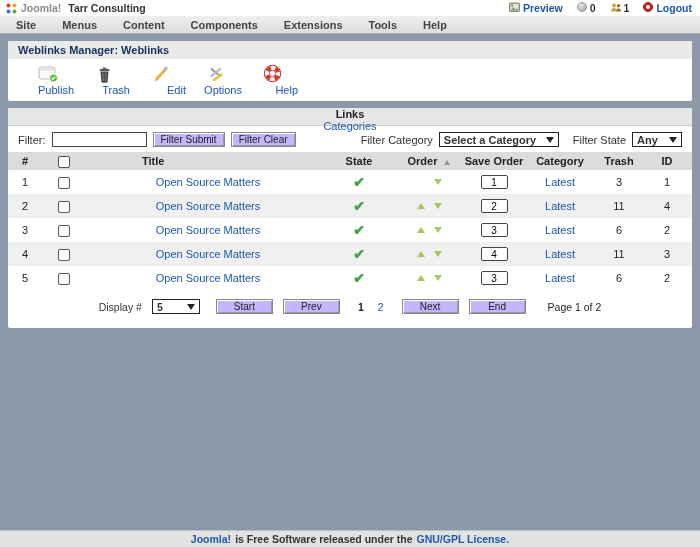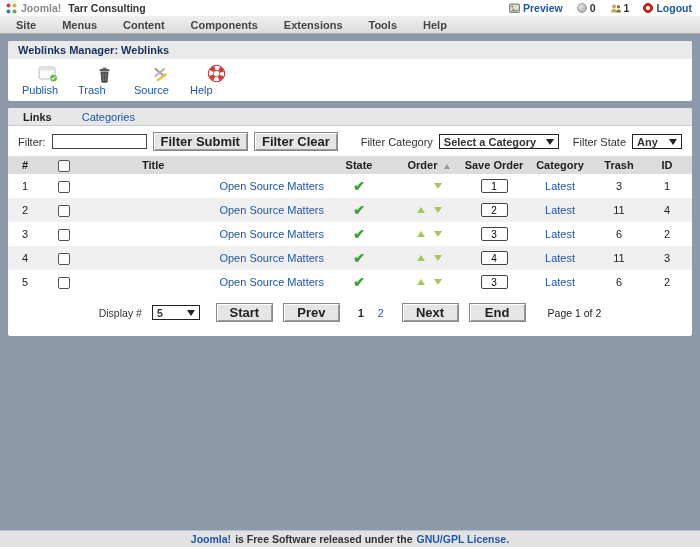--- a/index.html
+++ b/index.html
@@ -11,76 +11,76 @@
     background:#8c99a8;
   }
   
   .topbar { height:16px; background:#fff; display:flex; align-items:center;
             justify-content:space-between; padding:0 8px 0 6px; font-size:10.5px; flex:0 0 auto; }
   .topbar-left { display:flex; align-items:center; gap:4px; }
   .logo-mark { width:11px; height:11px; display:inline-block; }
   .logo-word { color:#8a8a8a; font-weight:bold; }
   .site-name { color:#333; font-weight:bold; margin-left:3px; }
   .topbar-right { display:flex; align-items:center; gap:6px; }
-  .tb-group { display:flex; align-items:center; gap:3px; margin-left:8px; }
+  .tb-group { display:flex; align-items:flex-start; gap:3px; margin-left:8px; }
   .tb-link { color:#1B57B1; text-decoration:none; font-weight:bold; }
   .tb-count { color:#333; font-weight:bold; }
   .ico-11 { width:11px; height:11px; display:inline-block; }
   .orb { width:10px; height:10px; border-radius:50%;
          background:radial-gradient(circle at 35% 30%, #e8e8e8, #b2b2b2 70%); border:1px solid #999; }
   .logout-orb { width:10px; height:10px; border-radius:50%; background:#cf2a1b; border:1px solid #911;
                 display:flex; align-items:center; justify-content:center; }
   .logout-orb::after { content:""; width:4px; height:4px; border-radius:50%; background:#fff; }
   
   .menubar { height:18px; background:linear-gradient(#efefef,#dcdcdc); border-bottom:1px solid #a8a8a8;
              display:flex; align-items:center; flex:0 0 auto; }
   .menu-item { padding:0 13px; color:#444; font-weight:bold; cursor:default; }
   .menu-item:first-child { margin-left:3px; }
   
   .main { flex:1 1 auto; background:#8c99a8; padding:7px 8px 0 8px; position:relative; }
   .panel { background:#fff; border-radius:2px; }
   
   .cpanel-header { background:#eaeaea; height:18px; line-height:18px; padding:0 10px;
                    font-weight:bold; color:#16315f; border-radius:2px 2px 0 0; }
   .toolbar { display:flex; padding:4px 0 5px 12px; }
-  .tool-btn { min-width:56px; text-align:left; cursor:pointer; padding:0 2px; }
+  .tool-btn { min-width:56px; text-align:right; cursor:pointer; padding:0 2px; }
   .tool-icon { height:20px; display:flex; align-items:flex-end; justify-content:center; }
   .tool-label { color:#1B57B1; margin-top:1px; }
   
   .panel2 { margin-top:7px; }
   .tabstrip { background:#e7e7e7; height:18px; display:flex; align-items:center;
-              border-bottom:1px solid #c6ccd2; border-radius:2px 2px 0 0; }
+              border-bottom:1px solid #c6ccd2; border-radius:2px 2px 0 0;flex-direction:column; }
   .tab { padding:0 15px; cursor:pointer; }
   .tab.active { color:#222; font-weight:bold; }
   .tab.inactive { color:#1B57B1; }
   .filter-row { display:flex; align-items:center; justify-content:space-between; padding:6px 10px 5px 10px; }
   .filter-left, .filter-right { display:flex; align-items:center; gap:6px; }
   .filter-input { width:95px; height:15px; border:1px solid #444; background:#fff; font-size:11px; padding:0 2px; }
-  .btn { background:#e5e5e5; border:1px solid #888;
+  .btn { background:#c4b5fd; border:1px solid #888;
          box-shadow:inset 1px 1px 0 #fff, inset -1px -1px 0 #9a9a9a;
-         font-size:13px; color:#222; padding:1px 7px; cursor:pointer;
-         font-family:"Liberation Sans", sans-serif;font-weight:bold; }
+         font-size:10px; color:#222; padding:1px 7px; cursor:pointer;
+         font-family:"Liberation Sans", sans-serif; }
   .selectbox { background:#fff; border:1px solid #222; height:15px; display:inline-flex;
                align-items:center; justify-content:space-between; padding:0 4px; cursor:pointer;font-weight:bold; }
   .selectbox .caret { width:0; height:0; border-left:4px solid transparent; border-right:4px solid transparent;
                       border-top:6px solid #222; margin-left:6px; }
   .sel-cat { width:120px; }
   .sel-state { width:50px; }
   .sel-display { width:48px; }
   
   table { width:100%; border-collapse:collapse; font-size:11px; }
   thead tr { background:#dcdcdc; height:18px; }
   th { font-weight:bold; color:#222; text-align:center; cursor:pointer; }
   th.h-num { text-align:left; padding-left:14px; cursor:default; }
   th.h-title { text-align:left; padding-left:58px; }
   tbody tr { height:24px; }
   tbody tr:nth-child(even) { background:#f0f0f0; }
   td { text-align:center; color:#222; }
   td.c-num { text-align:left; padding-left:14px; }
-  td.c-title { text-align:right; padding-left:8px; }
+  td.c-title { text-align:center; padding-left:8px; }
   .link { color:#1B57B1; text-decoration:none; cursor:pointer; }
   .checkbox { width:12px; height:12px; background:#fff; border:1px solid #555; border-radius:2px;
               display:inline-block; vertical-align:middle; cursor:pointer; }
   .check { color:#3fa33f; font-size:14px; font-weight:bold; cursor:pointer; }
   .order-cell { display:flex; align-items:center; justify-content:center; gap:9px; }
   .arr { width:0; height:0; border-left:4px solid transparent; border-right:4px solid transparent; cursor:pointer; }
   .arr-up { border-bottom:6px solid #a3c95e; }
   .arr-down { border-top:6px solid #a3c95e; }
   .sort-arr { display:inline-block; width:0; height:0; border-left:3.5px solid transparent;
               border-right:3.5px solid transparent; border-bottom:5px solid #8a97a5; margin-left:7px; }
@@ -184,31 +184,41 @@
             <rect x="4.5" y="0.5" width="4" height="2" rx="1" fill="#6d6d6d"></rect>
             <rect x="1.5" y="2" width="10" height="2" rx="1" fill="#5a5a5a"></rect>
             <path d="M2.5 4.5 h8 l-0.8 10 a1.5 1.5 0 0 1 -1.5 1.3 h-3.4 a1.5 1.5 0 0 1 -1.5 -1.3 Z" fill="#4c4c4c"></path>
             <line x1="5" y1="6" x2="5.3" y2="14" stroke="#8b8b8b" stroke-width="0.8"></line>
             <line x1="8" y1="6" x2="7.7" y2="14" stroke="#8b8b8b" stroke-width="0.8"></line>
           </svg>
         </div>
         <div class="tool-label">Trash</div>
       </div>
 
+      <div class="tool-btn">
+        <div class="tool-icon">
+          <svg width="17" height="17" viewBox="0 0 17 17">
+            <line x1="5" y1="12.5" x2="13.5" y2="3.5" stroke="#e9b23f" stroke-width="3" stroke-linecap="round"></line>
+            <line x1="13" y1="3" x2="14.2" y2="2" stroke="#b9b9b9" stroke-width="3" stroke-linecap="round"></line>
+            <polygon points="3,15 6.2,14 4.2,12" fill="#caa23c"></polygon>
+          </svg>
+        </div>
+        <div class="tool-label">Edit</div>
+      </div>
 
 
       <div class="tool-btn">
         <div class="tool-icon">
           <svg width="17" height="17" viewBox="0 0 17 17">
             <line x1="3.5" y1="3" x2="12" y2="10" stroke="#9a9a9a" stroke-width="2.2" stroke-linecap="round"></line>
             <line x1="12" y1="3" x2="3.5" y2="10" stroke="#b5b5b5" stroke-width="2.2" stroke-linecap="round"></line>
             <line x1="6" y1="14" x2="13.5" y2="8.5" stroke="#e9c23a" stroke-width="2.4" stroke-linecap="round"></line>
           </svg>
         </div>
-        <div class="tool-label">Source</div>
+        <div class="tool-label">Options</div>
       </div>
 
       <div class="tool-btn">
         <div class="tool-icon">
           <svg width="19" height="19" viewBox="0 0 19 19">
             <circle cx="9.5" cy="9.5" r="8.2" fill="#fff" stroke="#c32222" stroke-width="1"></circle>
             <circle cx="9.5" cy="9.5" r="5.6" fill="none" stroke="#d33a2e" stroke-width="4.4" stroke-dasharray="4.4 4.4" transform="rotate(22 9.5 9.5)"></circle>
             <circle cx="9.5" cy="9.5" r="3.2" fill="#fff" stroke="#c32222" stroke-width="0.8"></circle>
           </svg>
         </div>

